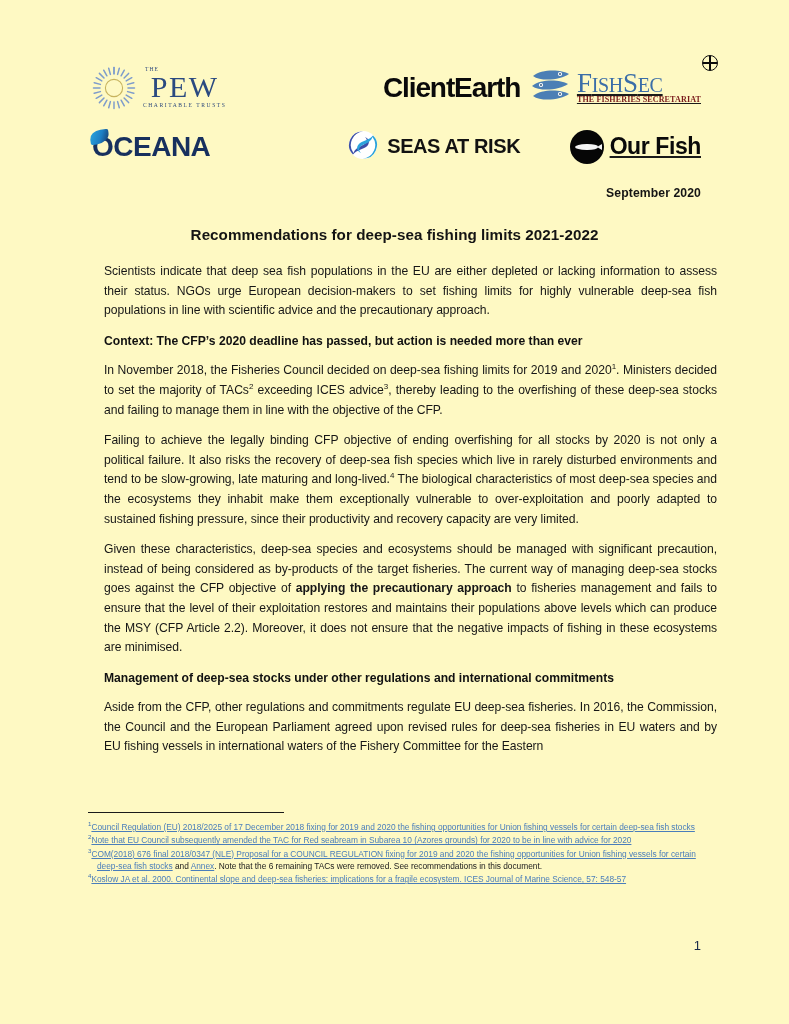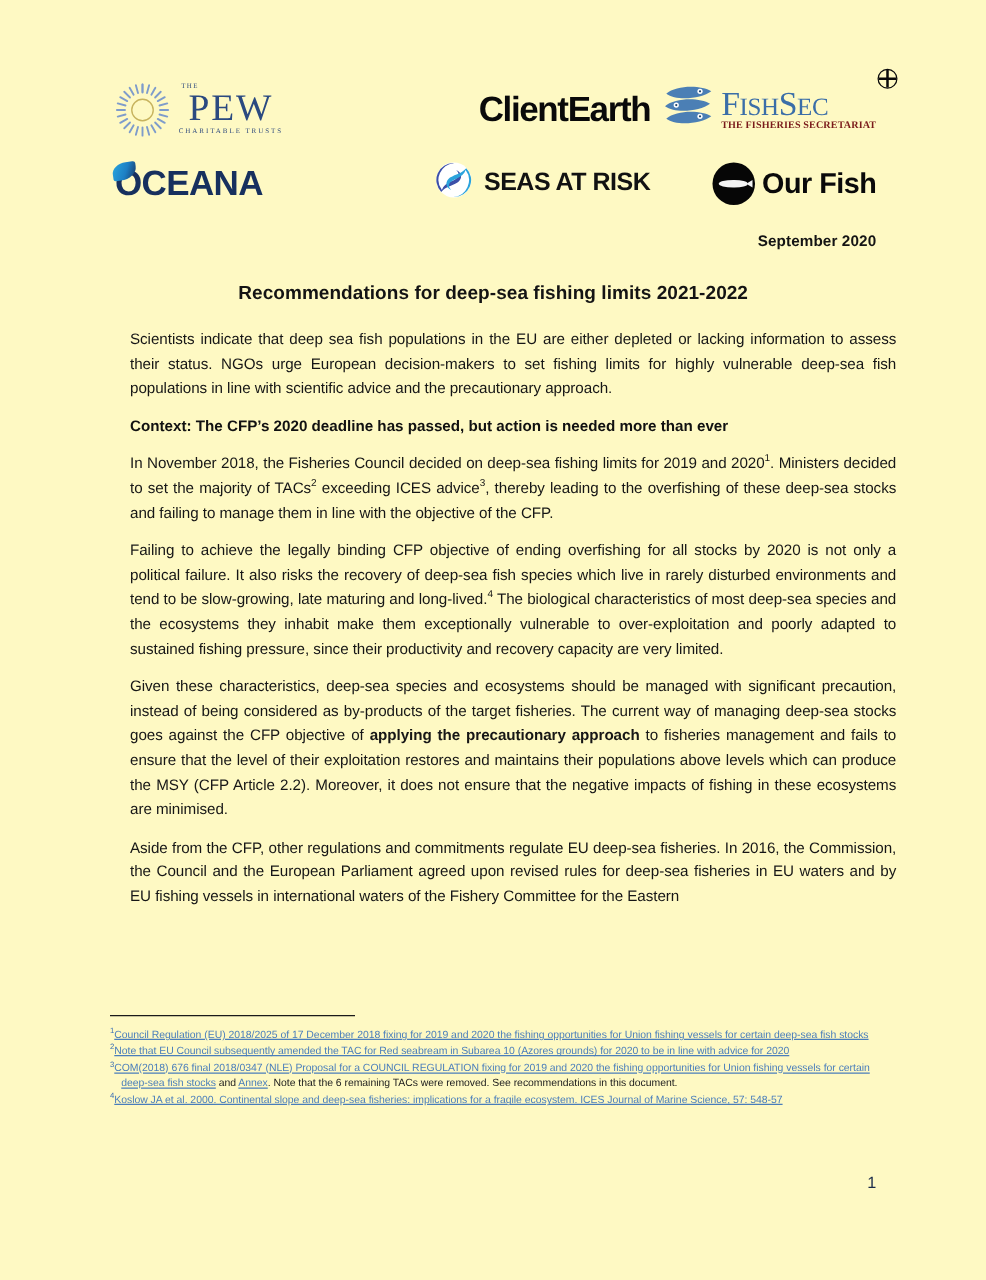--- a/index.html
+++ b/index.html
@@ -34,21 +34,21 @@
     height: 59px;
   }
   .logo-cell {
     display: flex;
     align-items: center;
     justify-content: flex-end;
     height: 59px;
   }
   .logo-cell.c1 { width: 218px; justify-content: flex-start; padding-left: 4px;}
   .logo-cell.c2 { width: 213px; }
-  .logo-cell.c3 { width: 182px; justify-content: flex-end; }
+  .logo-cell.c3 { width: 182px; justify-content: flex-end; text-decoration: underline; }
 
   
   .pew { display: flex; align-items: center; gap: 7px; }
   .pew-burst { width: 44px; height: 44px; position: relative; }
   .pew-text { line-height: 1; text-align: center; }
   .pew-the {
     font-family: "Liberation Serif", serif;
     font-size: 5.5px; letter-spacing: 1.1px; color: #2e4a7d;
     display:block; text-align:left; margin-left:2px; margin-bottom:1px;
   }
@@ -352,20 +352,21 @@
     <p class="para">Scientists indicate that deep sea fish populations in the EU are either depleted or lacking information to assess their status. NGOs urge European decision-makers to set fishing limits for highly vulnerable deep-sea fish populations in line with scientific advice and the precautionary approach.</p>
 
     <p class="heading">Context: The CFP’s 2020 deadline has passed, but action is needed more than ever</p>
 
     <p class="para"><span>In November 2018, the Fisheries Council decided on deep-sea fishing limits for 2019 and 2020</span><sup>1</sup><span>. Ministers decided to set the majority of TACs</span><sup>2</sup><span> exceeding ICES advice</span><sup>3</sup><span>, thereby leading to the overfishing of these deep-sea stocks and failing to manage them in line with the objective of the CFP.</span></p>
 
     <p class="para"><span>Failing to achieve the legally binding CFP objective of ending overfishing for all stocks by 2020 is not only a political failure. It also risks the recovery of deep-sea fish species which live in rarely disturbed environments and tend to be slow-growing, late maturing and long-lived.</span><sup>4</sup><span> The biological characteristics of most deep-sea species and the ecosystems they inhabit make them exceptionally vulnerable to over-exploitation and poorly adapted to sustained fishing pressure, since their productivity and recovery capacity are very limited.</span></p>
 
     <p class="para"><span>Given these characteristics, deep-sea species and ecosystems should be managed with significant precaution, instead of being considered as by-products of the target fisheries. The current way of managing deep-sea stocks goes against the CFP objective of </span><b>applying the precautionary approach</b><span> to fisheries management and fails to ensure that the level of their exploitation restores and maintains their populations above levels which can produce the MSY (CFP Article 2.2). Moreover, it does not ensure that the negative impacts of fishing in these ecosystems are minimised.</span></p>
 
+    <p class="heading">Management of deep-sea stocks under other regulations and international commitments</p>
 
     <p class="para">Aside from the CFP, other regulations and commitments regulate EU deep-sea fisheries. In 2016, the Commission, the Council and the European Parliament agreed upon revised rules for deep-sea fisheries in EU waters and by EU fishing vessels in international waters of the Fishery Committee for the Eastern</p>
 
   </div>
 
   <div class="footnotes">
     <div class="fn-rule"></div>
 
     <div class="fn"><span class="fnum">1</span><span class="lnk">Council Regulation (EU) 2018/2025 of 17 December 2018 fixing for 2019 and 2020 the fishing opportunities for Union fishing vessels for certain deep-sea fish stocks</span></div>
 

